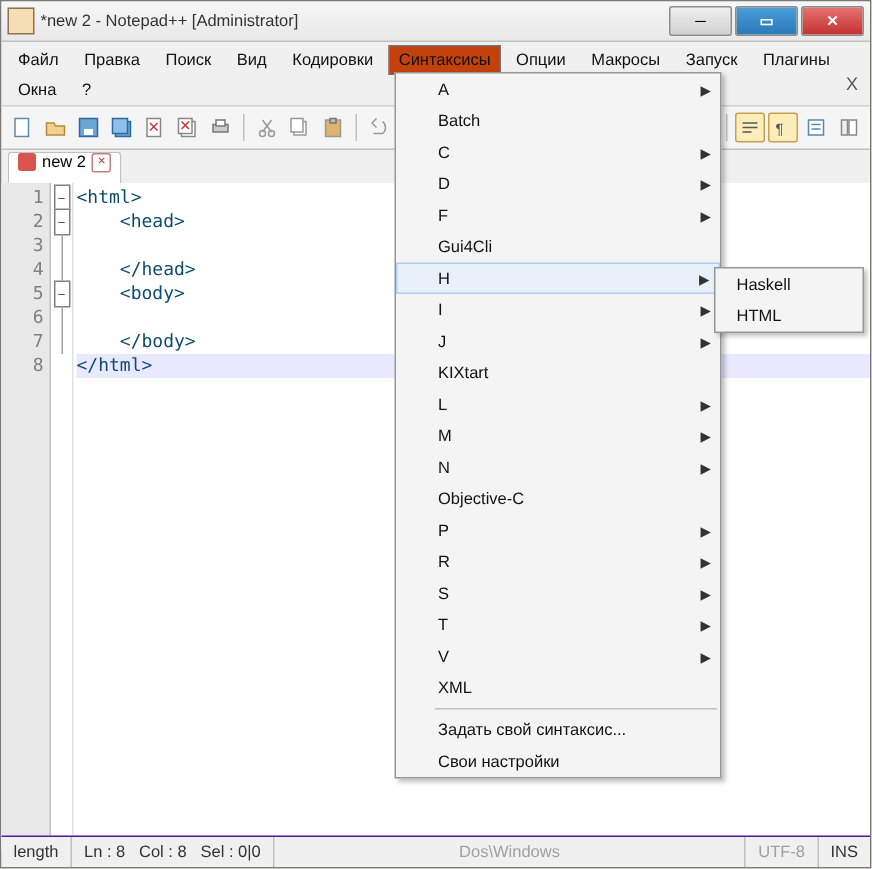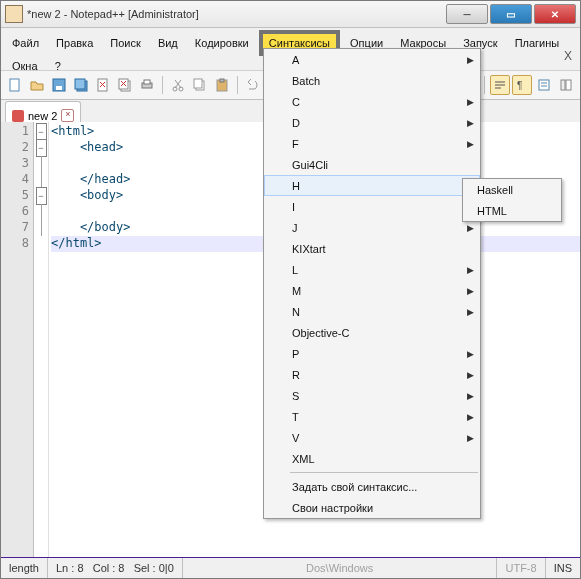--- a/index.html
+++ b/index.html
@@ -6,46 +6,46 @@
 .window{width:581px;height:579px;background:#f0f0f0;border:1px solid #7a7a7a;box-sizing:border-box;position:relative}
 .titlebar{height:26px;background:linear-gradient(#f7f7f7,#e8e8e8);border-bottom:1px solid #c0c0c0;display:flex;align-items:center;padding:0 4px}
 .titlebar .ticon{width:16px;height:16px;background:#f5deb3;border:1px solid #8b7355;margin-right:4px}
 .titlebar .ttext{flex:1;color:#333}
 .winbtn{display:inline-flex;align-items:center;justify-content:center;width:40px;height:18px;margin-left:2px;border:1px solid #8c8c8c;border-radius:2px;font-size:10px;font-weight:bold}
 .minb{background:linear-gradient(#f0f0f0,#d0d0d0)}
 .maxb{background:linear-gradient(#499dd8,#2a7ab8);color:#fff}
 .clsb{background:linear-gradient(#e67373,#c73030);color:#fff}
 .menubar{height:38px;background:#f0f0f0;padding:2px 4px;line-height:18px}
 .menubar span.mi{display:inline-block;padding:1px 7px;color:#111;cursor:default}
-.menubar span.mi.open{background:#fde047;border:4px solid #737373;padding:0 6px}
+.menubar span.mi.open{background:#c2410c;border:1px solid #737373;padding:0 6px}
 .toolbar{height:28px;background:#f5f5f5;border-top:1px solid #d0d0d0;border-bottom:1px solid #c0c0c0;display:flex;align-items:center;padding:0 4px;gap:2px}
 .tb{width:18px;height:18px;border:1px solid transparent;border-radius:2px;display:flex;align-items:center;justify-content:center}
 .tb svg{width:14px;height:14px}
 .tbsep{width:1px;height:18px;background:#c0c0c0;margin:0 3px}
 .tabstrip{height:22px;background:#f0f0f0;display:flex;align-items:flex-end;padding:0 4px}
-.ftab{display:flex;align-items:flex-end;height:20px;background:#fff;border:1px solid #c0c0c0;border-bottom:none;padding:0 6px;gap:4px;border-top-left-radius:3px;border-top-right-radius:3px}
+.ftab{display:flex;align-items:flex-start;height:20px;background:#fff;border:1px solid #c0c0c0;border-bottom:none;padding:0 6px;gap:4px;border-top-left-radius:3px;border-top-right-radius:3px}
 .ftab .fi{width:12px;height:12px;background:#d9534f;border-radius:2px}
 .ftab .fx{width:11px;height:11px;border:1px solid #c08080;color:#a04040;font-size:9px;line-height:9px;text-align:center;border-radius:2px}
 .editor{position:relative;height:445px;background:#fff;display:flex}
 .gut{width:32px;background:#e8e8e8;border-right:1px solid #c0c0c0;text-align:right;color:#808080;font-family:Consolas,monospace;font-size:12px;padding-top:2px}
 .gut div{height:16px;padding-right:4px}
 .fold{width:14px;border-right:1px solid #e0e0e0;padding-top:2px}
 .fold div{height:16px;display:flex;align-items:center;justify-content:center}
 .fm{width:9px;height:9px;border:1px solid #808080;background:#fff;color:#555;font-size:9px;line-height:7px;text-align:center}
 .fl{width:1px;height:16px;background:#a0a0a0}
 .code{flex:1;font-family:Consolas,monospace;font-size:12px;padding:2px 0 0 2px}
 .code div.ln{height:16px;white-space:pre}
 .code div.cur{background:#e8e8ff}
 .tag{color:#0c4a6e}
 .statusbar{position:absolute;bottom:0;left:0;right:0;height:20px;background:#f0f0f0;border-top:1px solid #4c1d95;display:flex;align-items:center;font-size:11px;color:#333}
 .stat{padding:0 8px;border-right:1px solid #c0c0c0;height:100%;display:flex;align-items:center}
 .stat.dim{color:#a0a0a0}
 .dropdown{position:absolute;background:#f4f4f4;border:1px solid #979797;box-shadow:2px 2px 3px rgba(0,0,0,.25)}
 .dd1{left:262px;top:47px;width:216px}
-.dd2{left:461px;top:177px;width:98px}
+.dd2{left:475px;top:177px;width:98px}
 .dditem{height:21px;display:flex;align-items:center;padding:0 18px 0 28px;position:relative;color:#111}
 .dditem.hl{background:#e8f0fa;border:1px solid #aecff7;padding:0 17px 0 27px;height:19px}
 .dditem .arr{position:absolute;right:6px;font-size:9px;color:#333}
 .ddsep{height:1px;background:#c0c0c0;margin:3px 2px 3px 26px}
 .xclose{position:absolute;right:8px;top:48px;color:#555;font-size:12px}
 </style>
 </head>
 <body>
 
 <div class="window">

